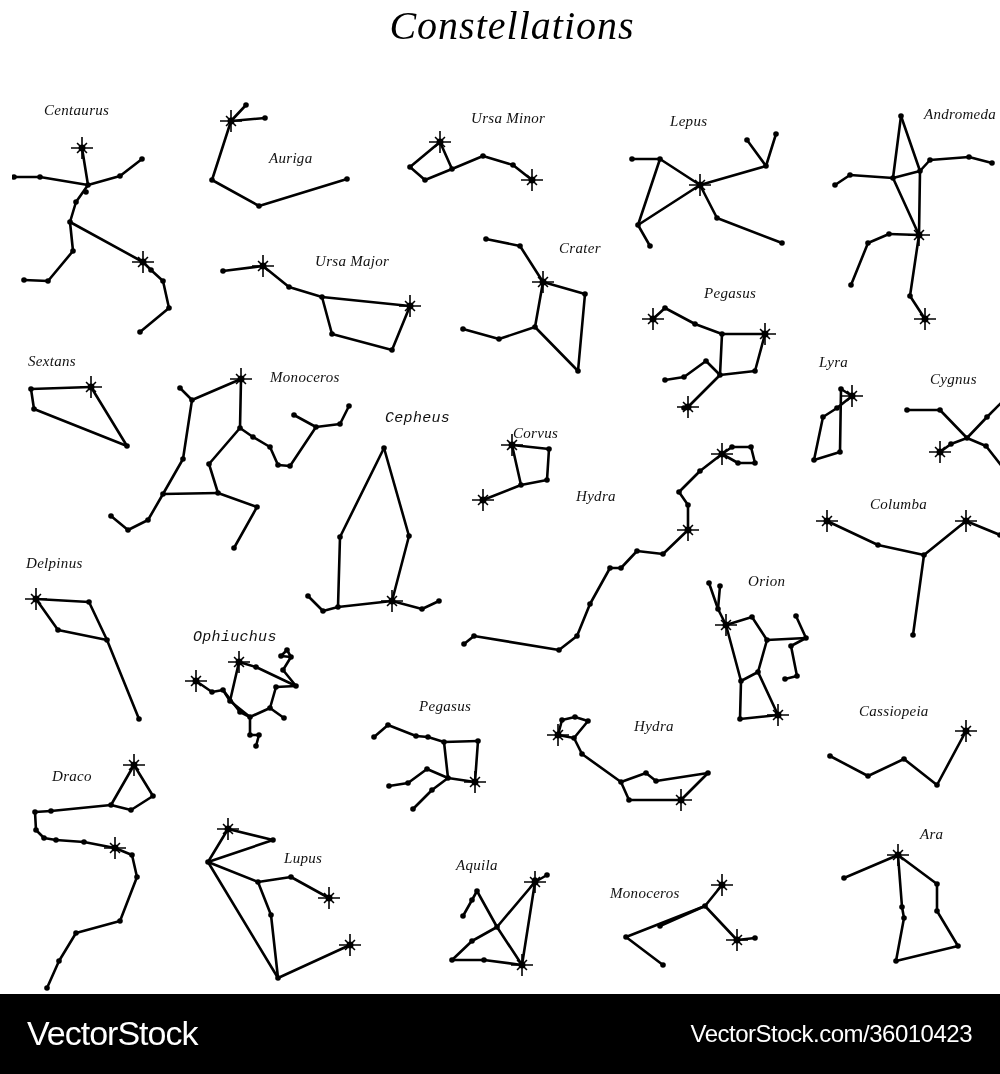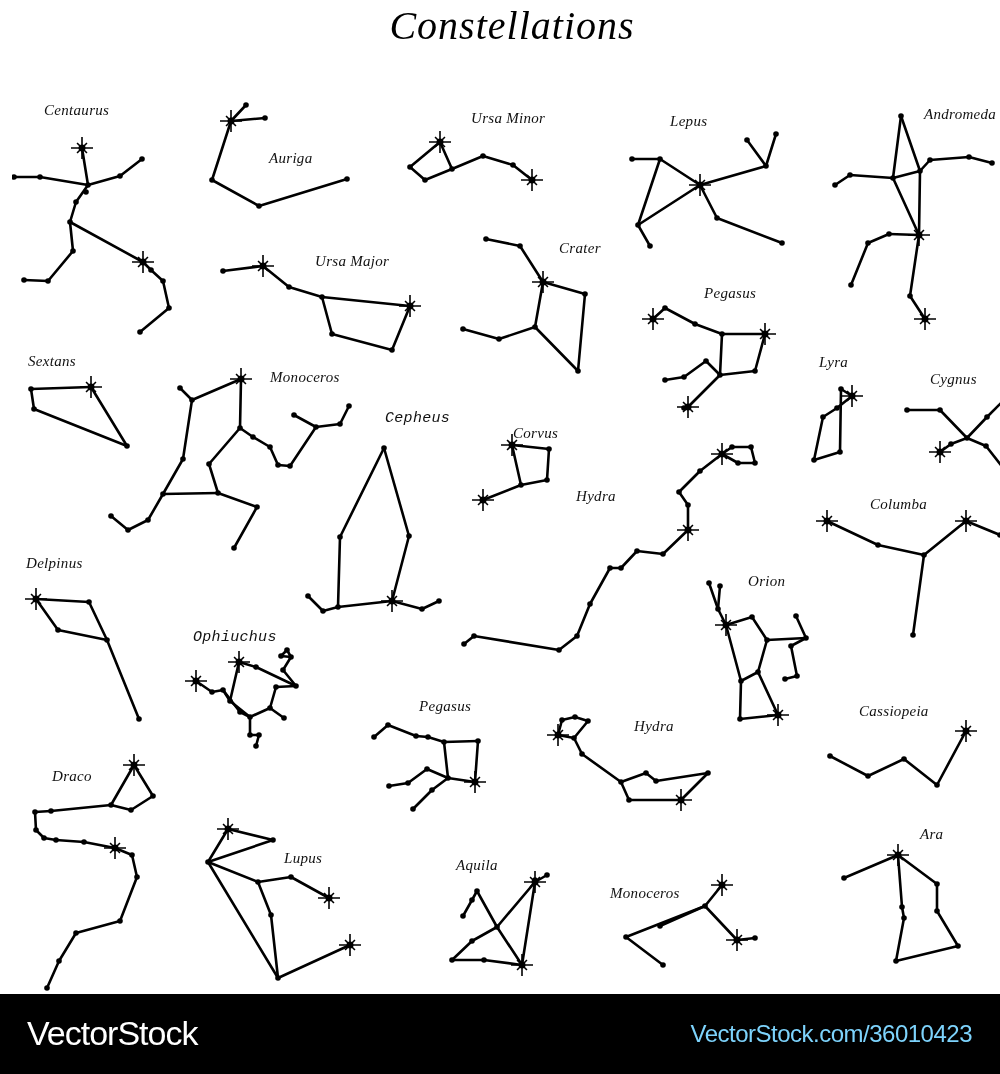--- a/index.html
+++ b/index.html
@@ -16,21 +16,21 @@
       font-size: 15px; color: #111; white-space: nowrap; letter-spacing: 0.3px;
     }
     .footer {
       position: absolute; left: 0; top: 994px; width: 1000px; height: 80px; background: #000;
     }
     .footer .brand {
       position: absolute; left: 27px; top: 20px; color: #fff;
       font-family: "Liberation Sans", sans-serif; font-size: 34px; letter-spacing: -1px;
     }
     .footer .url {
-      position: absolute; right: 28px; top: 26px; color: #7dd3fc;
+      position: absolute; right: 28px; top: 26px; color: #ffffff;
       font-family: "Liberation Sans", sans-serif; font-size: 24px; letter-spacing: -0.5px;
     }
   </style>
 </head>
 <body>
 
 <div id="artboard">
   <div class="page-title">Constellations</div>
   <svg id="sky" width="1000" height="994" viewBox="0 0 1000 994">
       <g>

